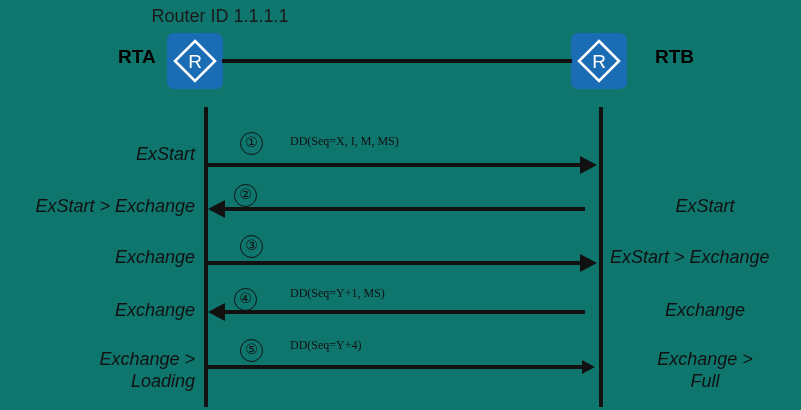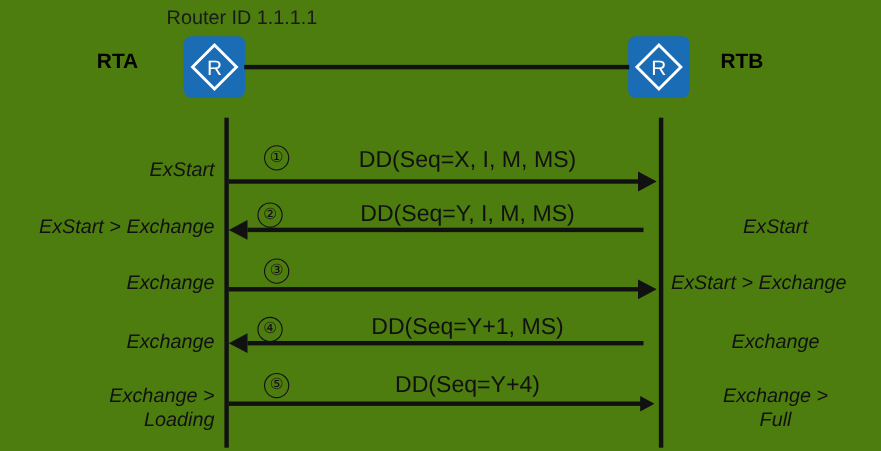--- a/index.html
+++ b/index.html
@@ -8,21 +8,21 @@
     background: #ffffff;
   }
   body {
     font-family: "Liberation Sans", "DejaVu Sans", sans-serif;
     color: #1a1a1a;
   }
   #canvas {
     position: relative;
     width: 801px;
     height: 410px;
-    background: #4d7c0f;
+    background: #0f766e;
     overflow: hidden;
   }
 
   
   .router-id {
     position: absolute;
     font-size: 18px;
     color: #1a1a1a;
     white-space: nowrap;
     text-align: center;
@@ -30,21 +30,21 @@
   #router-id-left  { left: 120px; top: 6px;  width: 200px; }
   #router-id-right { left: 500px; top: 2px;  width: 220px; }
 
   .router-name {
     position: absolute;
     font-size: 19px;
     font-weight: bold;
     color: #000000;
     white-space: nowrap;
   }
-  #router-name-left  { left: 88px; top: 46px; }
+  #router-name-left  { left: 118px; top: 46px; }
   #router-name-right { left: 655px; top: 46px; }
 
   .router-icon {
     position: absolute;
     width: 56px;
     height: 56px;
     border-radius: 7px;
     background: #1a6cb5;
   }
   #router-icon-left  { left: 167px; top: 33px; }
@@ -108,24 +108,24 @@
     border-radius: 50%;
     font-size: 14px;
     line-height: 19px;
     text-align: center;
     color: #111111;
   }
 
   
   .msg-label {
     position: absolute;
-    font-size: 21px;
+    font-size: 12px;
     color: #111111;
     white-space: nowrap;
-    text-align: center;
+    font-family: Liberation Serif, serif;
   }
 
   
   .state-label {
     position: absolute;
     font-size: 18px;
     color: #111111;
     line-height: 22px;
     font-style: italic;
   }
@@ -181,21 +181,20 @@
     <div class="seq-num" style="left:240px; top:3px;">①</div>
     <div class="msg-label" style="left:290px; top:5px; width:270px;">DD(Seq=X, I, M, MS)</div>
     <div class="shaft" style="left:208px; top:34px; width:374px;"></div>
     <div class="head right" style="left:580px; top:27px;"></div>
   </div>
 
   <div class="msg-row" style="top:181px;">
     <div class="state-label state-left" style="top:14px;">ExStart &gt; Exchange</div>
     <div class="state-label state-right centered" style="top:14px;">ExStart</div>
     <div class="seq-num" style="left:234px; top:3px;">②</div>
-    <div class="msg-label" style="left:290px; top:2px; width:270px;">DD(Seq=Y, I, M, MS)</div>
     <div class="shaft" style="left:225px; top:26px; width:360px;"></div>
     <div class="head left" style="left:208px; top:19px;"></div>
   </div>
 
   <div class="msg-row" style="top:232px;">
     <div class="state-label state-left" style="top:14px;">Exchange</div>
     <div class="state-label state-right" style="top:14px; width:200px;">ExStart &gt; Exchange</div>
     <div class="seq-num" style="left:240px; top:3px;">③</div>
     <div class="shaft" style="left:208px; top:29px; width:374px;"></div>
     <div class="head right" style="left:580px; top:22px;"></div>

